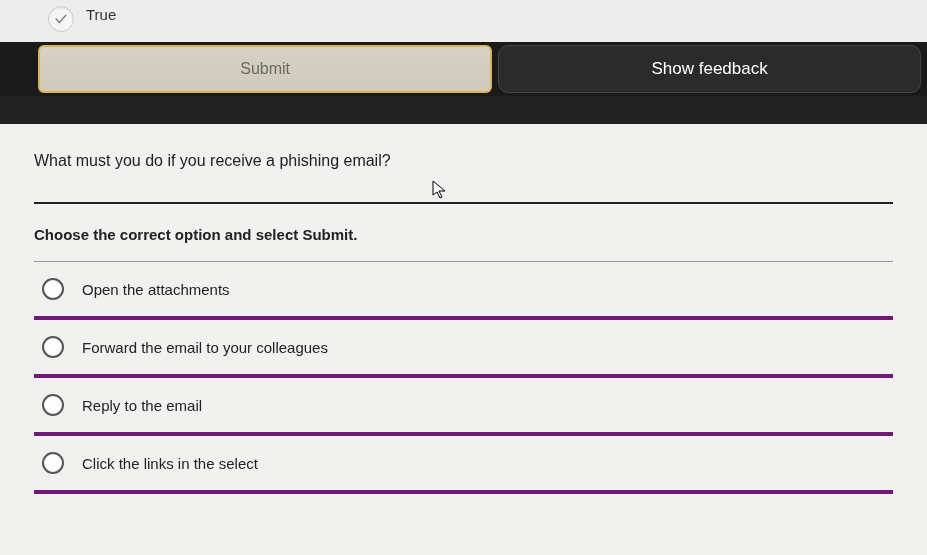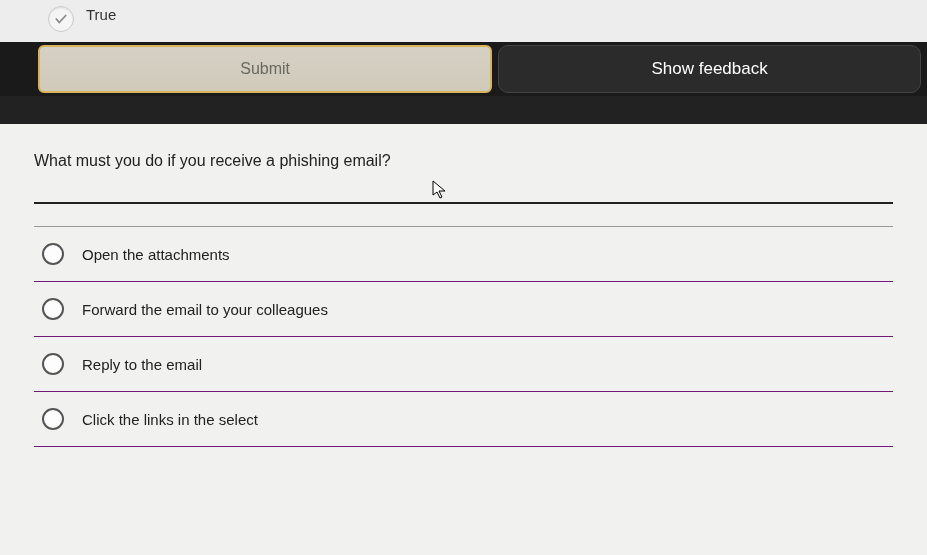--- a/index.html
+++ b/index.html
@@ -85,21 +85,21 @@
       font-weight: bold;
       color: #222;
       padding-bottom: 18px;
     }
     .options { border-top: 1px solid #999; }
     .option-row {
       display: flex;
       align-items: center;
       gap: 18px;
       padding: 16px 8px;
-      border-bottom: 1px solid #701a75;
+      border-bottom: 4px solid #701a75;
       cursor: pointer;
       font-size: 15px;
       color: #222;
     }
     .radio {
       width: 22px;
       height: 22px;
       border: 2px solid #555;
       border-radius: 50%;
       flex-shrink: 0;
@@ -134,20 +134,21 @@
   <div class="feedback-btn">
     <span>Show feedback</span>
   </div>
 </div>
 
 <div class="panel-gap"></div>
 
 <div class="question-panel">
   <div class="question-text">What must you do if you receive a phishing email?</div>
   <div class="question-divider"></div>
+  <div class="instruction">Choose the correct option and select Submit.</div>
   <div class="options">
     <div class="option-row">
       <span class="radio"></span>
       <span>Open the attachments</span>
     </div>
     <div class="option-row">
       <span class="radio"></span>
       <span>Forward the email to your colleagues</span>
     </div>
     <div class="option-row">

